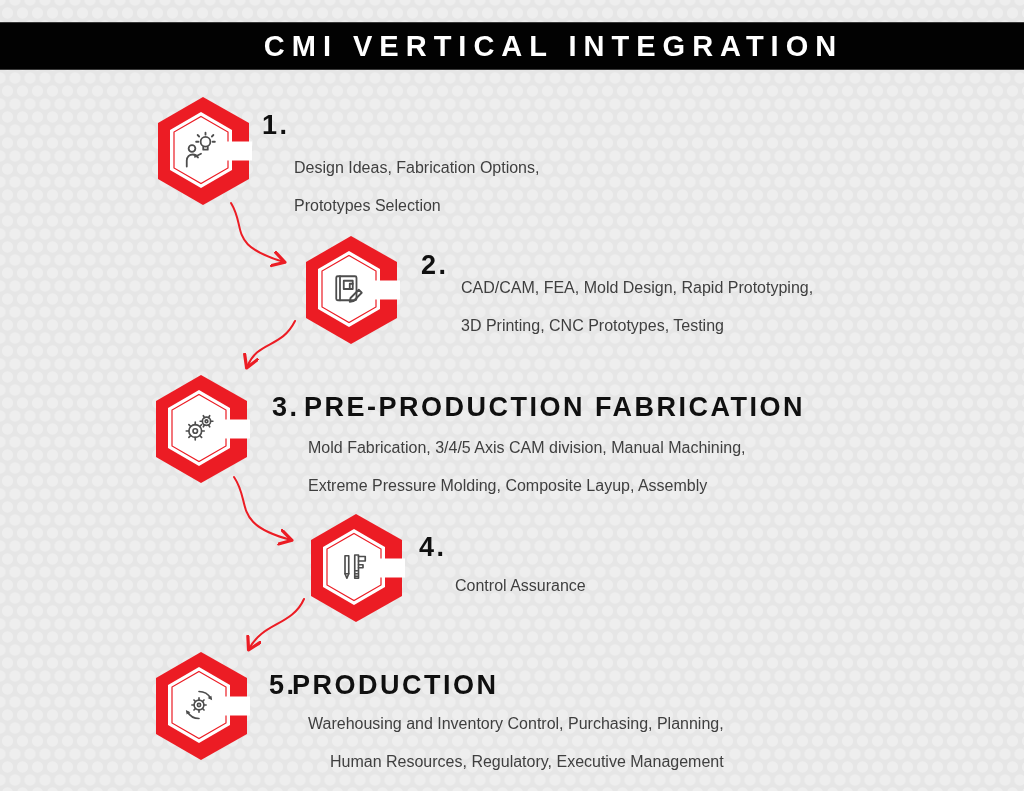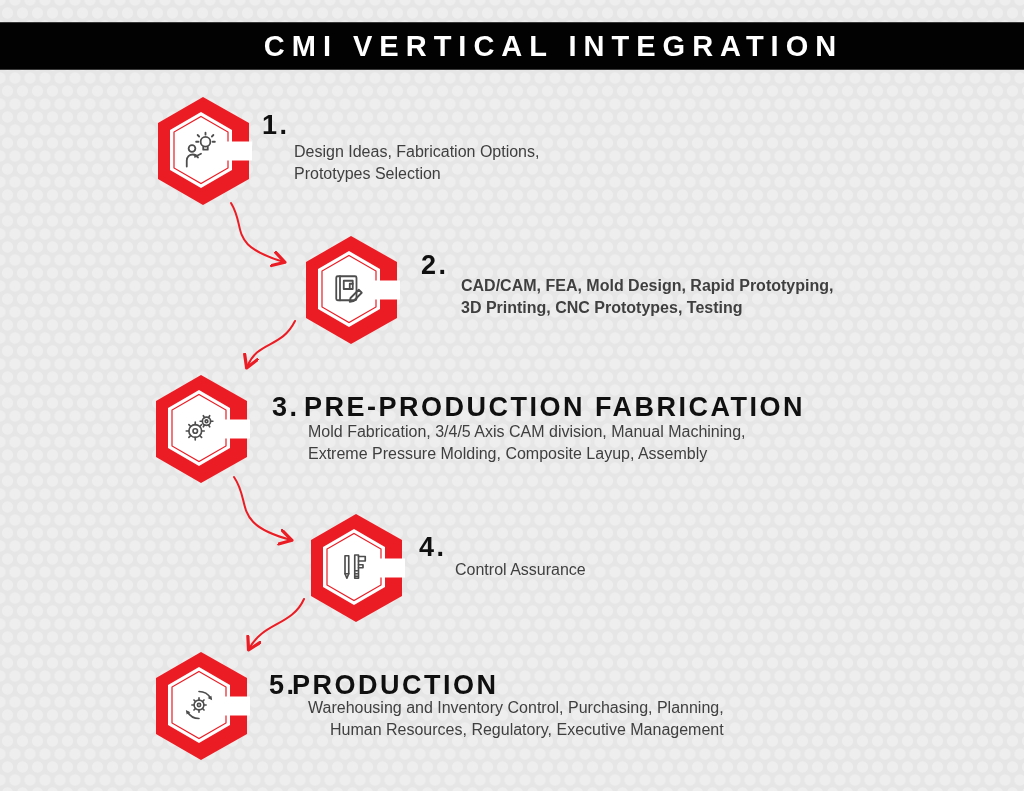--- a/index.html
+++ b/index.html
@@ -24,21 +24,21 @@
   }
   .hex{position:absolute;width:97px;height:112px;}
   .num,.stitle{
     position:absolute;color:#101010;font-size:27px;font-weight:bold;
     letter-spacing:2.5px;white-space:nowrap;line-height:30px;
   }
   .desc{
     position:absolute;color:#3f3f3f;font-size:16px;line-height:22px;
     white-space:nowrap;
   }
-  .desc span{display:block;}
+  .desc span{display:block;margin-top:16px;}
   .arrows{position:absolute;left:0;top:0;pointer-events:none;}
 </style>
 </head>
 <body>
 
 <div class="page">
 
   <div class="titlebar">
     <div class="t">CMI VERTICAL INTEGRATION</div>
   </div>
@@ -78,21 +78,21 @@
       <g transform="translate(28,37) scale(0.75)" stroke="#4d4d4d" stroke-width="2.4" fill="none" stroke-linecap="round" stroke-linejoin="round">
         <rect x="7" y="7" width="27" height="32" rx="2"></rect>
         <path d="M12,7 L12,39"></path>
         <rect x="17" y="13" width="12" height="11"></rect>
         <path d="M29,17 L25,17 L25,24"></path>
         <path d="M26,36 L37,25 L41,29 L30,40 L25,41 Z"></path>
       </g>
     </svg>
   </div>
   <div class="num" style="left:421px;top:250px;">2.</div>
-  <div class="desc" style="left:461px;top:275px;font-weight:bold;">
+  <div class="desc" style="left:461px;top:261px;">
     <span>CAD/CAM, FEA, Mold Design, Rapid Prototyping,</span>
     <span>3D Printing, CNC Prototypes, Testing</span>
   </div>
 
   <div class="hex" style="left:153px;top:373px;">
     <svg width="97" height="112" viewBox="0 0 97 112">
       <polygon points="48,2 94,28 94,84 48,110 3,84 3,28" fill="#EC1C24"></polygon>
       <polygon points="46,17 77,35 77,75 46,93 15,75 15,35" fill="#ffffff"></polygon>
       <polygon points="46,21.5 73,37 73,73 46,88.5 19,73 19,37" fill="#ffffff" stroke="#EC1C24" stroke-width="1.2"></polygon>
       <rect x="62" y="46.5" width="35" height="19" fill="#ffffff"></rect>

